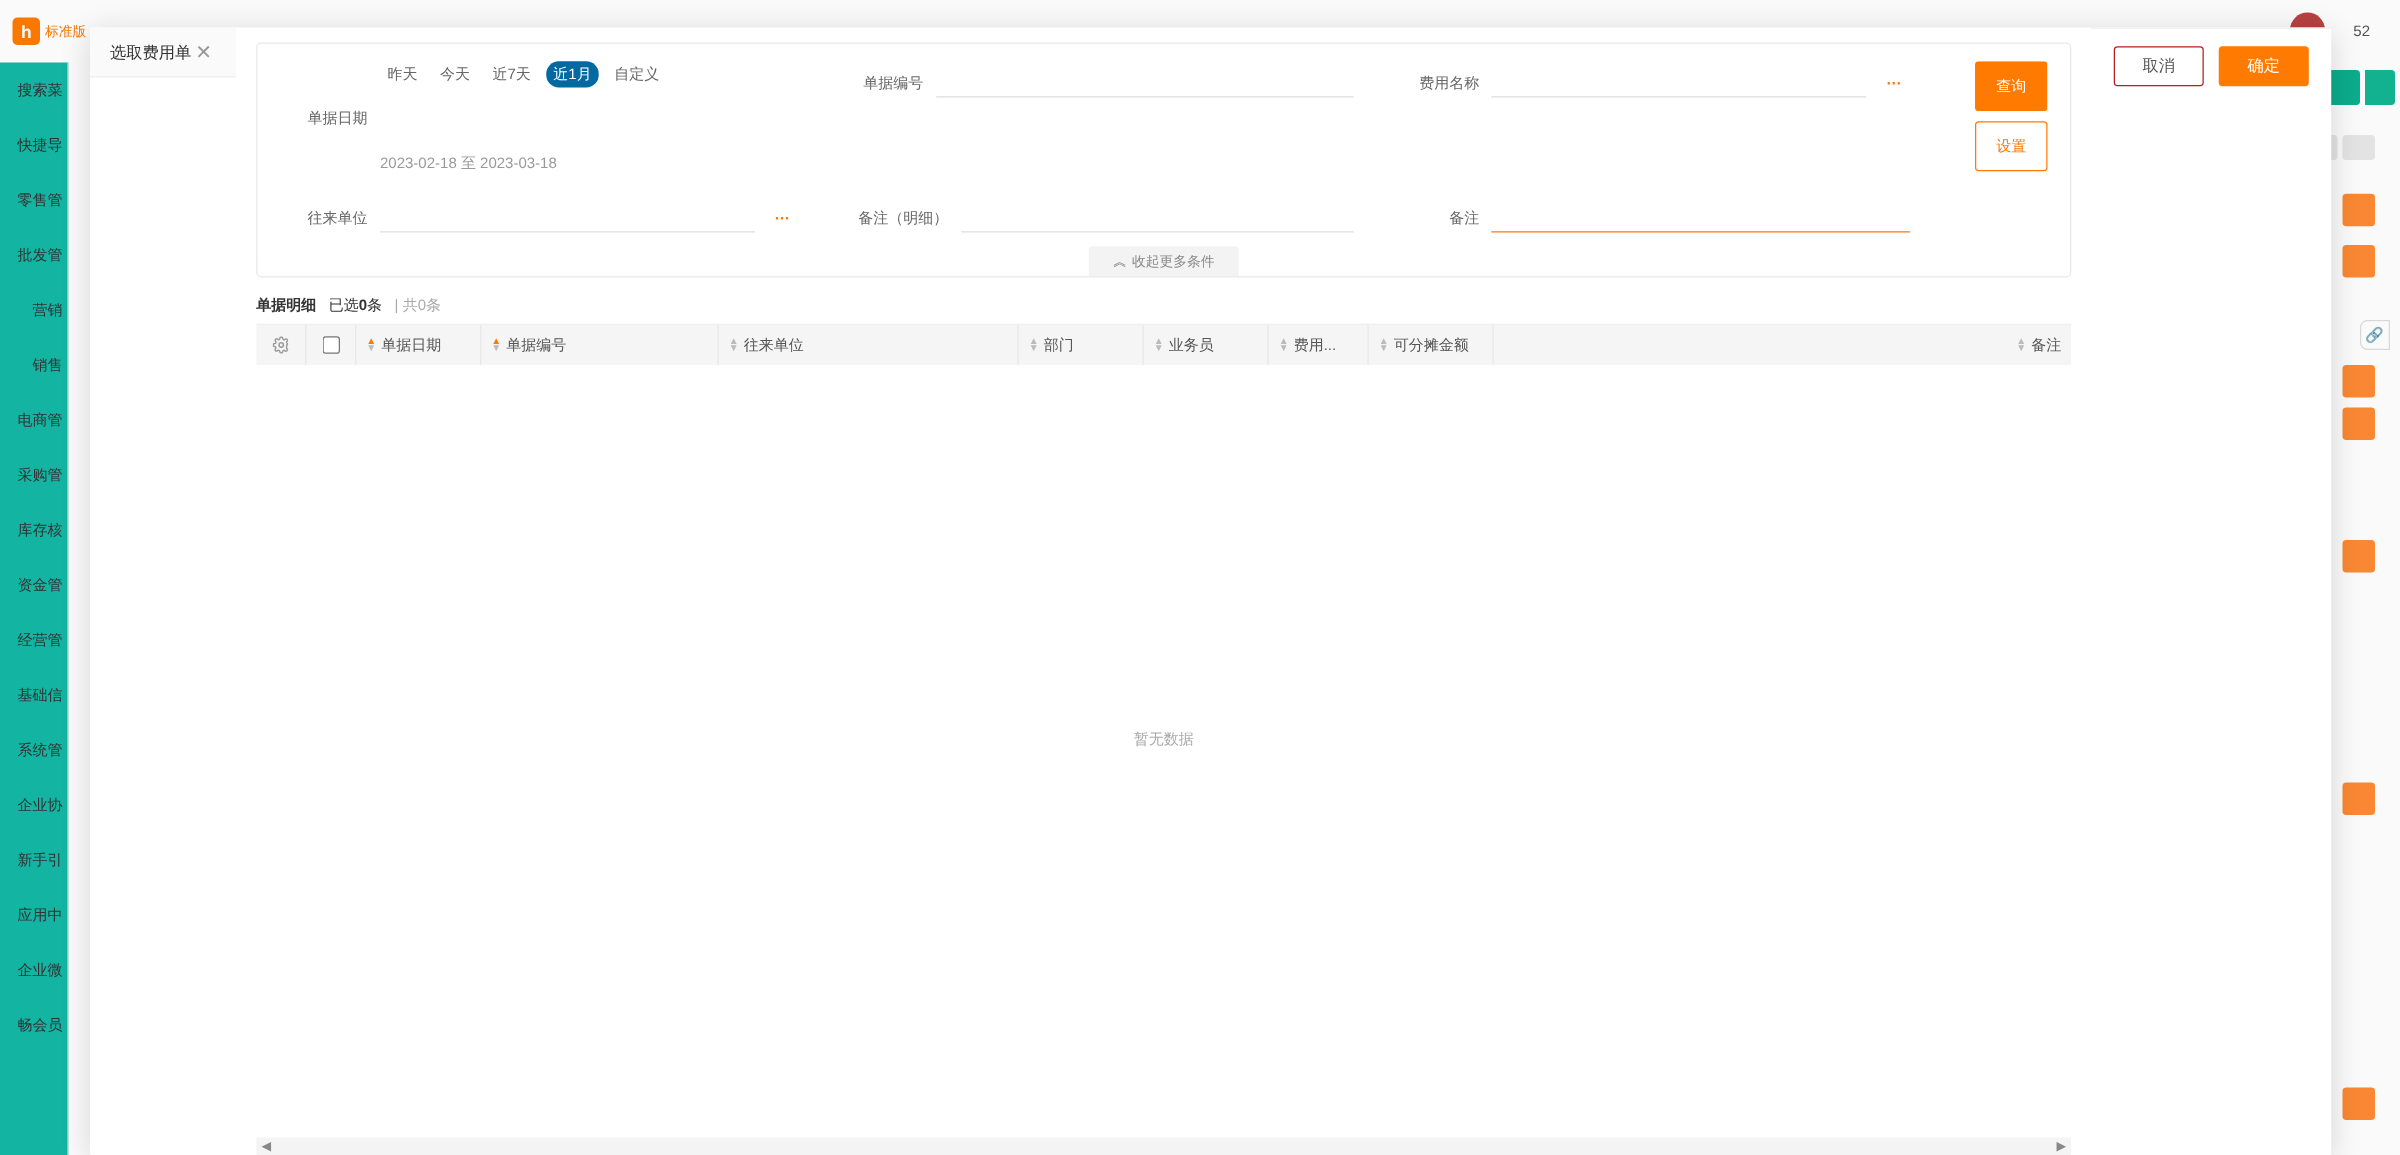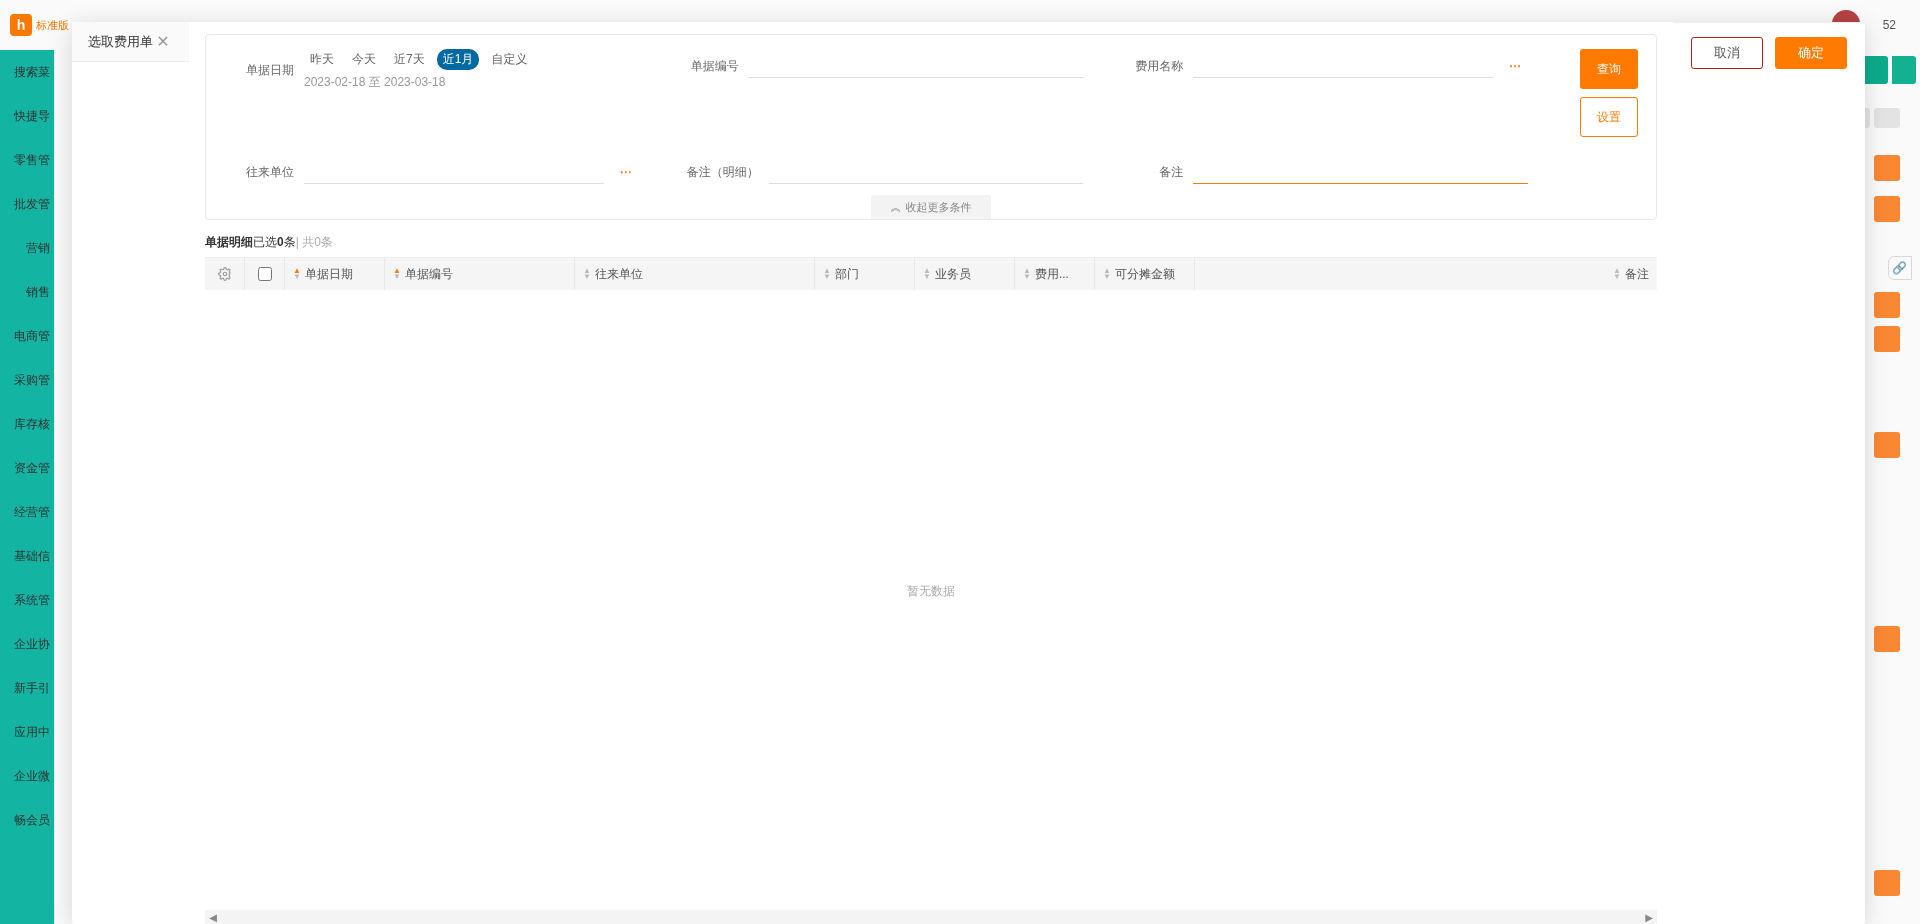--- a/index.html
+++ b/index.html
@@ -207,21 +207,21 @@
     }
     .date-preset.active {
       background: #0369a1;
       color: #fff;
     }
     .date-range {
       color: #999;
       font-size: 12px;
       margin-top: 4px;
     }
-    .date-stack { display:flex; flex-direction:column; }
+    .date-stack { display:flex; flex-direction:column;gap:48px; }
 
     .ellips-btn {
       color: #ff7a00;
       padding: 0 6px;
       cursor: pointer;
       font-weight: bold;
       letter-spacing: 1px;
     }
 
     .btn-col {
@@ -256,20 +256,21 @@
       justify-content: center;
       gap: 4px;
       color: #888;
       cursor: pointer;
       font-size: 11px;
     }
 
     .list-header {
       display: flex;
       align-items: baseline;
+      gap: 10px;
       margin-top: 14px;
       margin-bottom: 6px;
       font-size: 12px;
     }
     .list-title { font-weight: 600; color: #333; }
     .list-sel { color: #333; }
     .list-sel b { font-weight: 600; }
     .list-total { color: #aaa; }
 
     .table-wrap {

